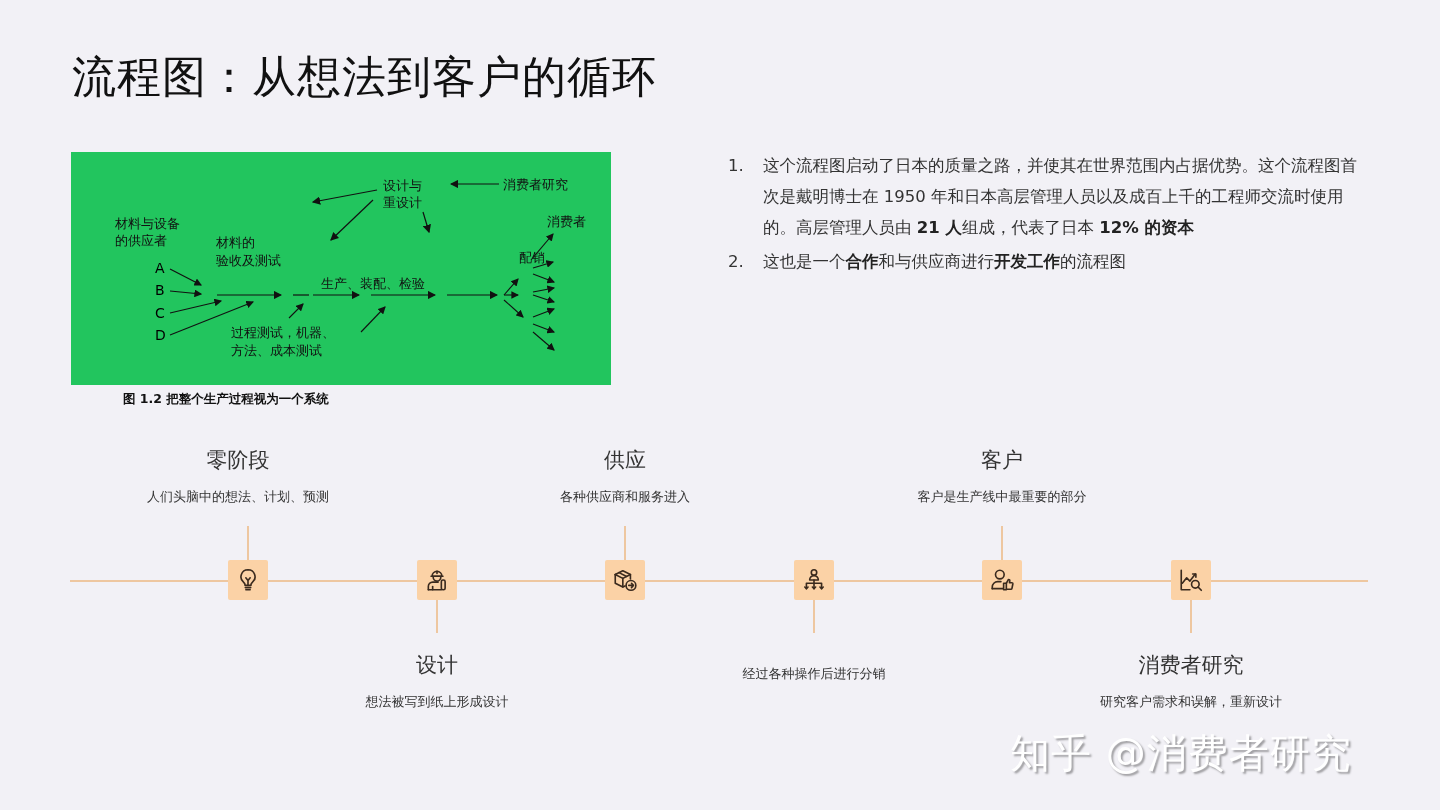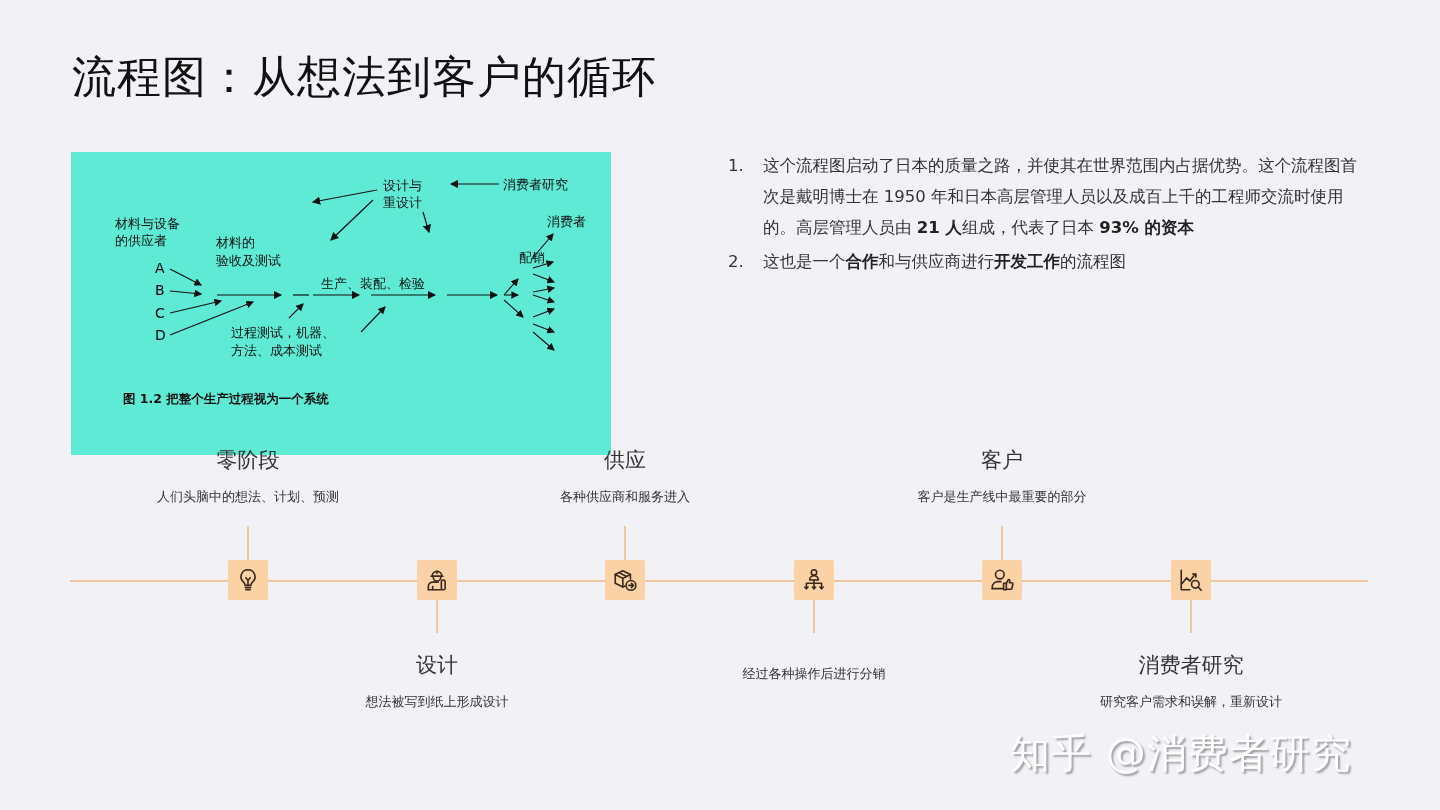--- a/index.html
+++ b/index.html
@@ -9,22 +9,22 @@
     position: relative;
     font-family: "DejaVu Sans", "Liberation Sans", sans-serif;
     color: #222;
   }
   .title {
     position: absolute; left: 72px; top: 48px;
     font-family: "DejaVu Serif", "Liberation Serif", serif;
     font-size: 44px; font-weight: normal; color: #111; letter-spacing: 1px;
   }
   .figure {
-    position: absolute; left: 71px; top: 152px; width: 540px; height: 303px;
-    background: #5eead4;
+    position: absolute; left: 71px; top: 152px; width: 540px; height: 233px;
+    background: #22c55e;
   }
   .figure svg { width: 540px; height: 255px; display: block; }
   .fig-text { font-family: "DejaVu Serif", "Liberation Serif", serif; fill: #111; }
   .fig-caption { font-family: "DejaVu Sans", sans-serif; font-weight: bold; fill: #111; }
 
   .notes {
     position: absolute; left: 728px; top: 150px; width: 640px;
     font-size: 16.5px; line-height: 31px; color: #333;
     list-style: none;
   }
@@ -128,39 +128,39 @@
     <line x1="462" y1="172" x2="483" y2="180" stroke="#111" stroke-width="1.1" marker-end="url(#ah)"></line>
     <line x1="462" y1="180" x2="483" y2="198" stroke="#111" stroke-width="1.1" marker-end="url(#ah)"></line>
 
     <text class="fig-caption" x="52" y="251" font-size="12.5">图 1.2   把整个生产过程视为一个系统</text>
   </svg>
 </div>
 
 <ol class="notes">
   <li>
     <span class="num">1.</span>
-    <span><span>这个流程图启动了日本的质量之路，并使其在世界范围内占据优势。这个流程图首次是戴明博士在 1950 年和日本高层管理人员以及成百上千的工程师交流时使用的。高层管理人员由 </span><b>21 人</b><span>组成，代表了日本 </span><b>93% 的资本</b></span>
+    <span><span>这个流程图启动了日本的质量之路，并使其在世界范围内占据优势。这个流程图首次是戴明博士在 1950 年和日本高层管理人员以及成百上千的工程师交流时使用的。高层管理人员由 </span><b>21 人</b><span>组成，代表了日本 </span><b>12% 的资本</b></span>
   </li>
   <li>
     <span class="num">2.</span>
     <span><span>这也是一个</span><b>合作</b><span>和与供应商进行</span><b>开发工作</b><span>的流程图</span></span>
   </li>
 </ol>
 
 <div class="timeline-line"></div>
 
 <div class="stem up" style="left:247px"></div>
 <div class="node" style="left:228px">
   <svg viewBox="0 0 24 24" fill="none" stroke="#3a2a1e" stroke-width="1.5" stroke-linecap="round" stroke-linejoin="round">
     <path d="M12 2.5a6.5 6.5 0 0 0-4 11.6c.8.7 1.3 1.6 1.3 2.6V17h5.4v-.3c0-1 .5-1.9 1.3-2.6A6.5 6.5 0 0 0 12 2.5z"></path>
     <path d="M9.5 19h5M10 21h4"></path>
     <path d="M10 10l2 2.5 2-2.5M12 12.5V17"></path>
   </svg>
 </div>
-<div class="label top" style="left:98px">
+<div class="label top" style="left:88px">
   <span class="head">零阶段</span>
   <span class="desc">人们头脑中的想法、计划、预测</span>
 </div>
 
 <div class="stem down" style="left:436px"></div>
 <div class="node" style="left:417px">
   <svg viewBox="0 0 24 24" fill="none" stroke="#3a2a1e" stroke-width="1.5" stroke-linecap="round" stroke-linejoin="round">
     <path d="M7.5 8.5a4.5 4.5 0 0 1 9 0z"></path>
     <path d="M6.5 8.5h11"></path>
     <path d="M12 4v2"></path>

